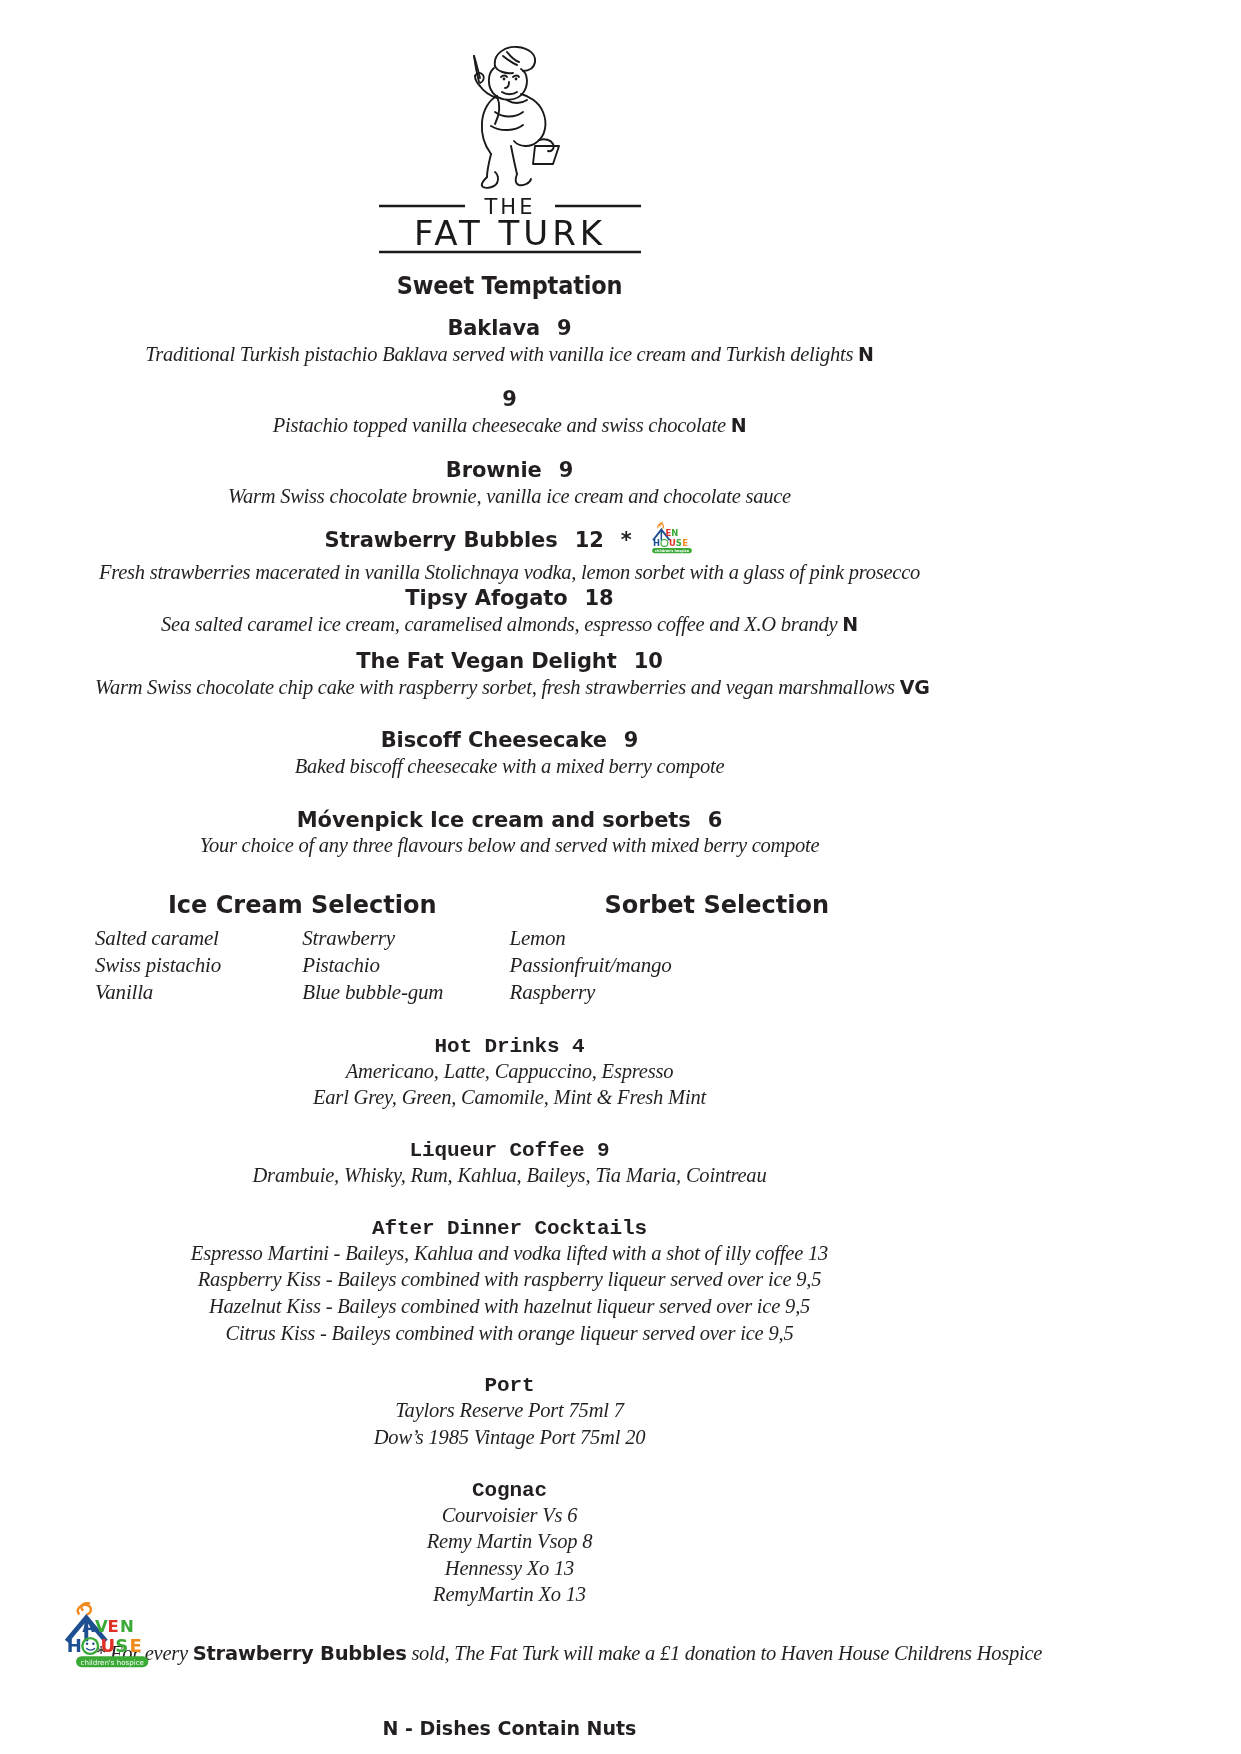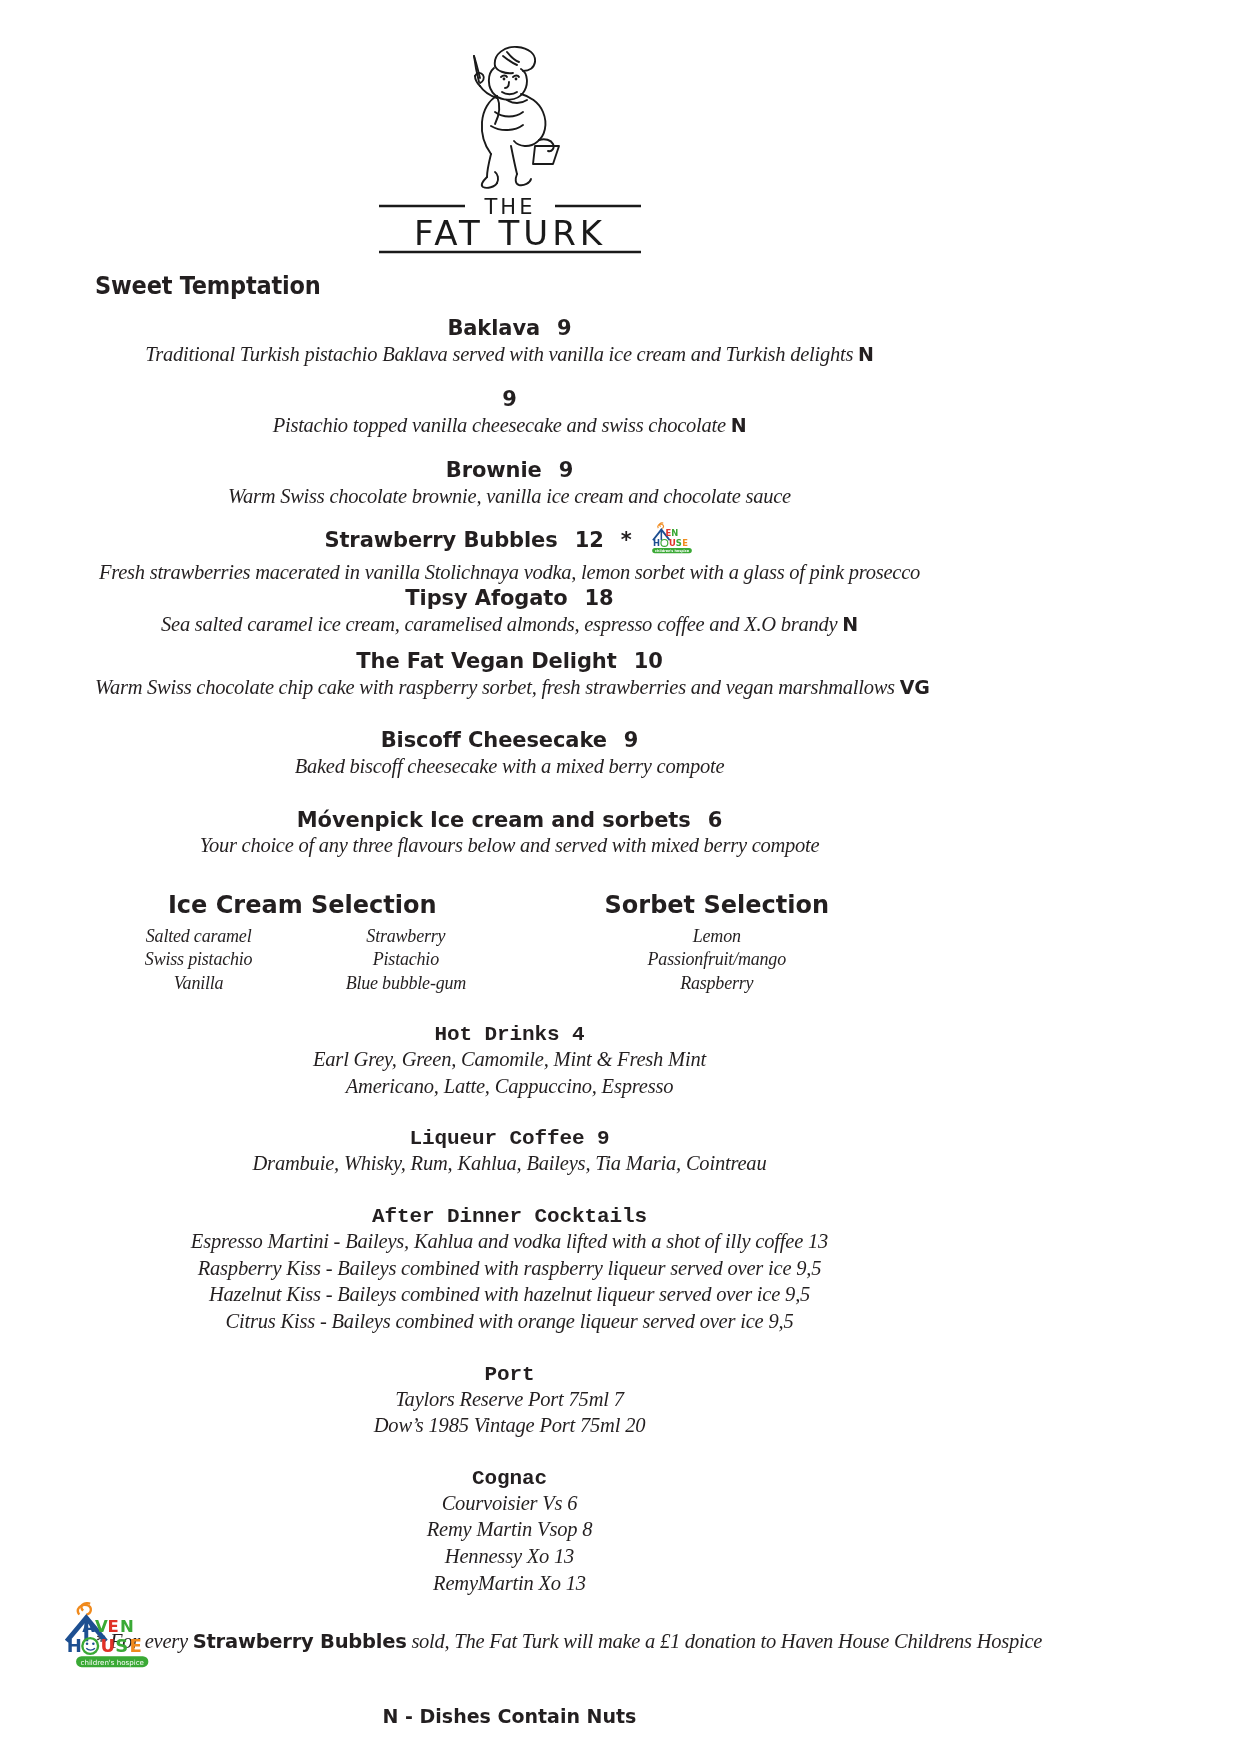--- a/index.html
+++ b/index.html
@@ -29,21 +29,21 @@
     display: flex;
     flex-direction: column;
     align-items: center;
     padding-top: 38px;
   }
   .logo-mark { display: block; }
   .logo-wordmark { display: block; margin-top: 2px; }
 
   
   .menu-title {
-    text-align: left;
+    text-align: center;
     font-weight: bold;
     font-size: 25px;
     letter-spacing: -0.2px;
     margin: 14px 0 16px 0;
     font-family: "DejaVu Sans", sans-serif;
     font-stretch: condensed;
   }
   .item { margin: 0; padding: 0; }
   .item-name {
     text-align: center;
@@ -108,23 +108,23 @@
     font-size: 24px;
     font-family: "DejaVu Sans", sans-serif;
     margin-bottom: 6px;
   }
   .flav-cols {
     display: grid;
     grid-template-columns: 1fr 1fr;
   }
   .flav-cols.single { grid-template-columns: 1fr; }
   .flav-cols div {
-    text-align: center;
+    text-align: left;
     font-style: italic;
-    font-size: 18px;
+    font-size: 21px;
     font-family: "Liberation Serif", serif;
     line-height: 1.3;
     letter-spacing: -0.2px;
   }
 
   
   .footnote {
     text-align: center;
     font-style: italic;
     font-size: 20.5px;
@@ -344,22 +344,22 @@
         <div>Passionfruit/mango</div>
         <div>Raspberry</div>
       </div>
     </div>
   </div>
 
   <div class="gap-lg"></div>
 
   <div class="item">
     <div class="section-head">Hot Drinks 4</div>
+    <div class="plain-line">Americano, Latte, Cappuccino, Espresso</div>
     <div class="plain-line">Earl Grey, Green, Camomile, Mint &amp; Fresh Mint</div>
-    <div class="plain-line">Americano, Latte, Cappuccino, Espresso</div>
   </div>
 
   <div class="gap-lg"></div>
 
   <div class="item">
     <div class="section-head">Liqueur Coffee 9</div>
     <div class="plain-line">Drambuie, Whisky, Rum, Kahlua, Baileys, Tia Maria, Cointreau</div>
   </div>
 
   <div class="gap-lg"></div>

